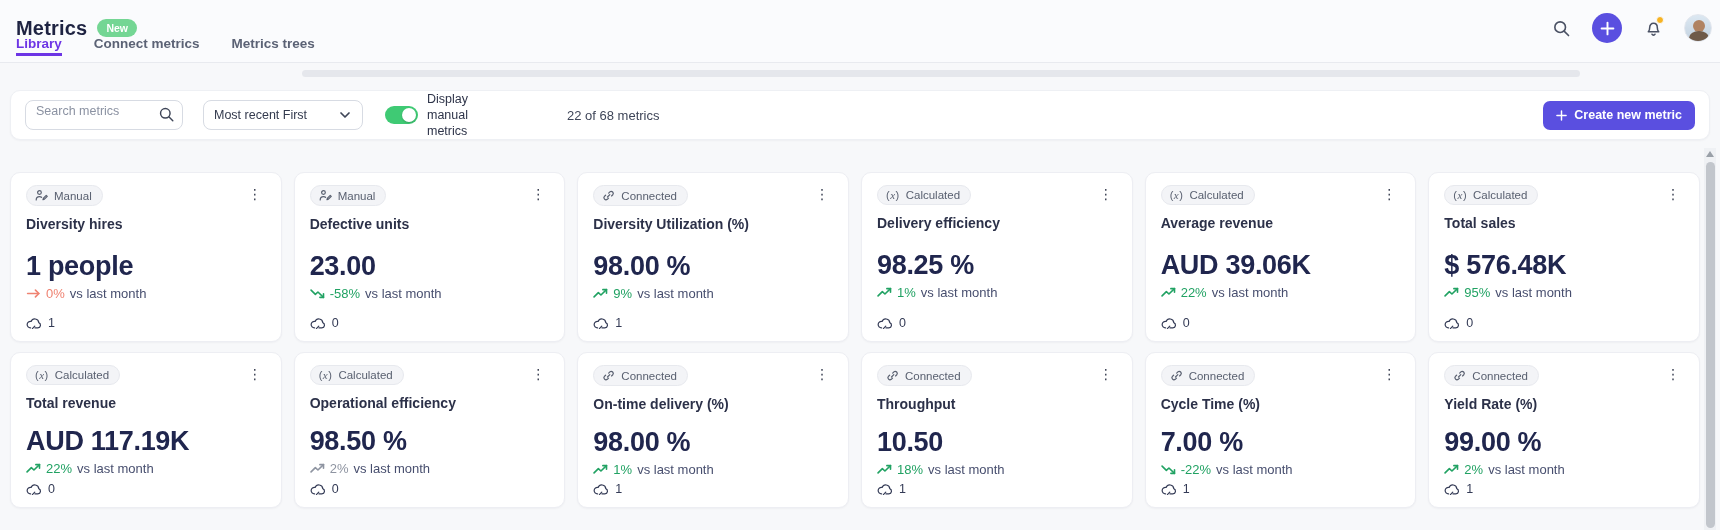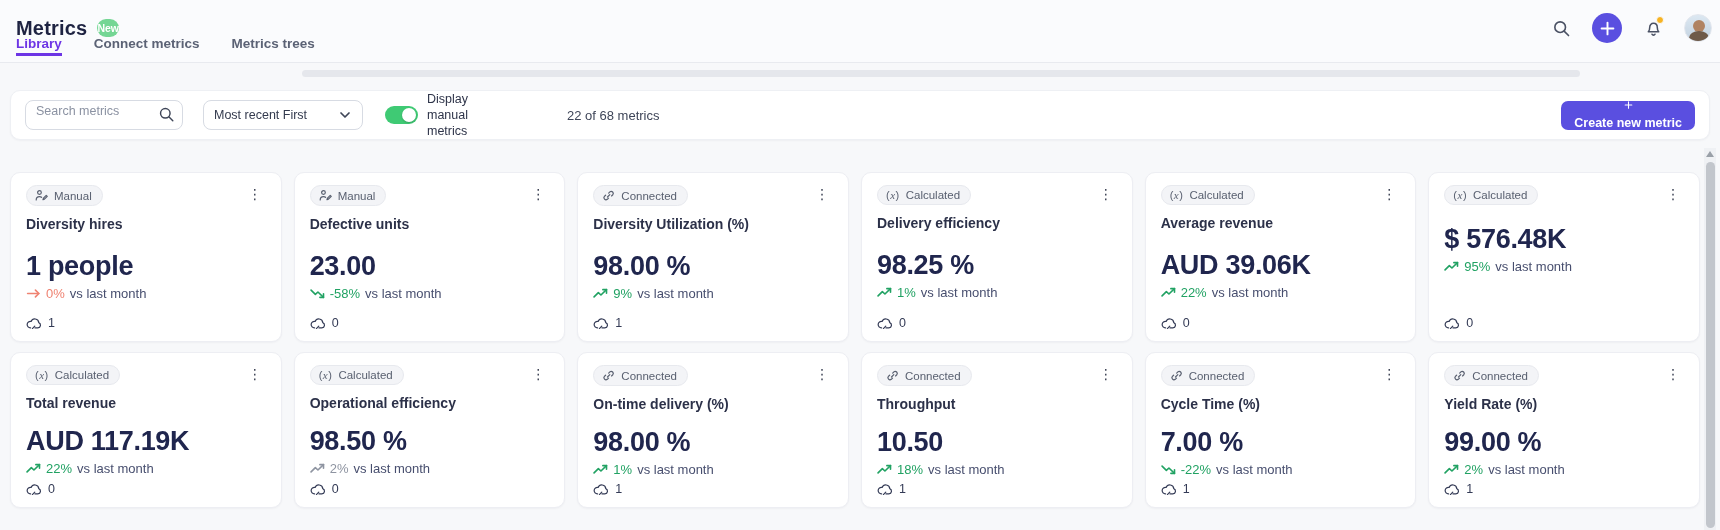--- a/index.html
+++ b/index.html
@@ -8,21 +8,21 @@
     font-family:"Liberation Sans", sans-serif;
     background:#f7f8fa;
     color:#2c3149;
     position:relative;
   }
   .topband { position:absolute; top:0; left:0; right:0; height:63px; background:#fafbfd; }
 
   
   .topbar { position:absolute; top:9px; left:0; right:0; height:32px; display:flex; align-items:center; padding:6px 8px 0 16px; }
   .page-title { font-size:20px; font-weight:700; color:#1e2342; letter-spacing:.2px; }
-  .new-badge { margin-left:10px; background:var(--new-green,#74d694); color:#fff; font-size:10.5px; font-weight:700; padding:3px 0; border-radius:999px; }
+  .new-badge { margin-left:10px; background:var(--new-green,#74d694); color:#fff; font-size:10.5px; font-weight:700; padding:3px 9px; border-radius:999px; }
   .top-actions { margin-left:auto; display:flex; align-items:center; gap:17px; }
   .icon-btn { width:28px; height:28px; border:none; background:transparent; display:flex; align-items:center; justify-content:center; cursor:pointer; color:#4a5164; position:relative; }
   .icon-btn svg { width:19px; height:19px; }
   .plus-btn { width:30px; height:30px; border-radius:50%; background:var(--accent,#5a4fe0); color:#fff; }
   .plus-btn svg { width:15px; height:15px; }
   .bell-dot { position:absolute; top:2px; right:3px; width:8px; height:8px; border-radius:50%; background:#f7b322; border:1.5px solid #fafbfd; }
   .avatar { width:28px; height:28px; border-radius:50%; background:linear-gradient(180deg,#dce8f2 0%,#c3d2e0 100%); position:relative; overflow:hidden; border:1px solid #e3e7ee; cursor:pointer; }
   .avatar::before { content:""; position:absolute; top:5px; left:8px; width:12px; height:12px; border-radius:50%; background:#b08362; }
   .avatar::after { content:""; position:absolute; top:16px; left:4px; width:20px; height:14px; border-radius:50% 50% 0 0; background:#6e5a49; }
 
@@ -38,21 +38,21 @@
   .search-wrap { position:relative; width:158px; }
   .search-wrap input { width:158px; height:30px; border:1px solid #d7dbe3; border-radius:8px; padding:0 30px 8px 10px; font-size:12.5px; font-family:inherit; color:#2c3149; outline:none; background:#fff; }
   .search-wrap input::placeholder { color:#8b92a2; }
   .search-wrap .mag { position:absolute; right:8px; top:6px; width:17px; height:17px; color:#3e4557; }
   .select { margin-left:20px; width:160px; height:30px; border:1px solid #d7dbe3; border-radius:8px; display:flex; align-items:center; padding:0 10px; font-size:12.5px; color:#333a4e; cursor:pointer; background:#fff; }
   .select .chev { margin-left:auto; width:14px; height:14px; color:#3e4557; }
   .toggle { margin-left:22px; width:33px; height:18px; border-radius:999px; background:var(--toggle-green,#3fca74); position:relative; cursor:pointer; flex:none; }
   .toggle::after { content:""; position:absolute; top:2px; right:2px; width:14px; height:14px; border-radius:50%; background:#fff; box-shadow:0 1px 2px rgba(0,0,0,.2); }
   .toggle-label { margin-left:9px; width:82px; font-size:12.5px; line-height:1.3; color:#2e3449; }
   .count-text { margin-left:58px; font-size:13px; color:#3e4558; }
-  .create-btn { margin-left:auto; height:29px; background:var(--accent,#5a4fe0); color:#fff; border:none; border-radius:7px; font-family:inherit; font-size:12.5px; font-weight:600; display:flex; align-items:center; gap:7px; padding:0 13px; cursor:pointer;flex-direction:column; }
+  .create-btn { margin-left:auto; height:29px; background:var(--accent,#5a4fe0); color:#fff; border:none; border-radius:7px; font-family:inherit; font-size:12.5px; font-weight:600; display:flex; align-items:center; gap:7px; padding:0 13px; cursor:pointer; }
   .create-btn svg { width:11px; height:11px; }
 
   
   .grid { position:absolute; top:172px; left:10px; width:1690px; display:grid; grid-template-columns:repeat(6,1fr); grid-template-rows:170px 156px; column-gap:12px; row-gap:10px; }
   .card { background:#fff; border:1px solid #edeef3; border-radius:10px; box-shadow:0 1px 2px rgba(20,27,52,.04); padding:12px 15px 11px; display:flex; flex-direction:column; cursor:pointer; }
   .card-top { display:flex; align-items:flex-start; }
   .badge { display:inline-flex; align-items:center; gap:6px; background:#f3f4f7; border:1px solid #e7e9ee; border-radius:999px; padding:3px 10px 3px 8px; font-size:11.5px; color:#596070; }
   .badge-icon { display:flex; align-items:center; color:#596070; }
   .badge-icon svg { width:13px; height:13px; }
   .badge-icon .fx { font-size:11px; font-style:normal; letter-spacing:.5px; }
@@ -315,20 +315,21 @@
   <div class="card">
     <div class="card-top">
       <span class="badge">
         <span class="badge-icon">
             <span class="fx">(<i>x</i>)</span>
           </span>
         <span class="badge-label">Calculated</span>
       </span>
       <button class="kebab">⋮</button>
     </div>
+    <div class="card-title">Total sales</div>
     <div class="card-value">$ 576.48K</div>
     <div class="card-delta">
       <span class="trend c-green">
           <svg viewBox="0 0 14 12" fill="none" stroke="currentColor" stroke-width="1.5" stroke-linecap="round" stroke-linejoin="round">
             <path d="M1 9.2L5 5.2l2.4 2.2 5.2-5"></path>
             <path d="M9.2 2.4h3.4v3.4"></path>
           </svg>
         </span>
       <span class="delta-pct c-green">95%</span>
       <span class="delta-vs">vs last month</span>

